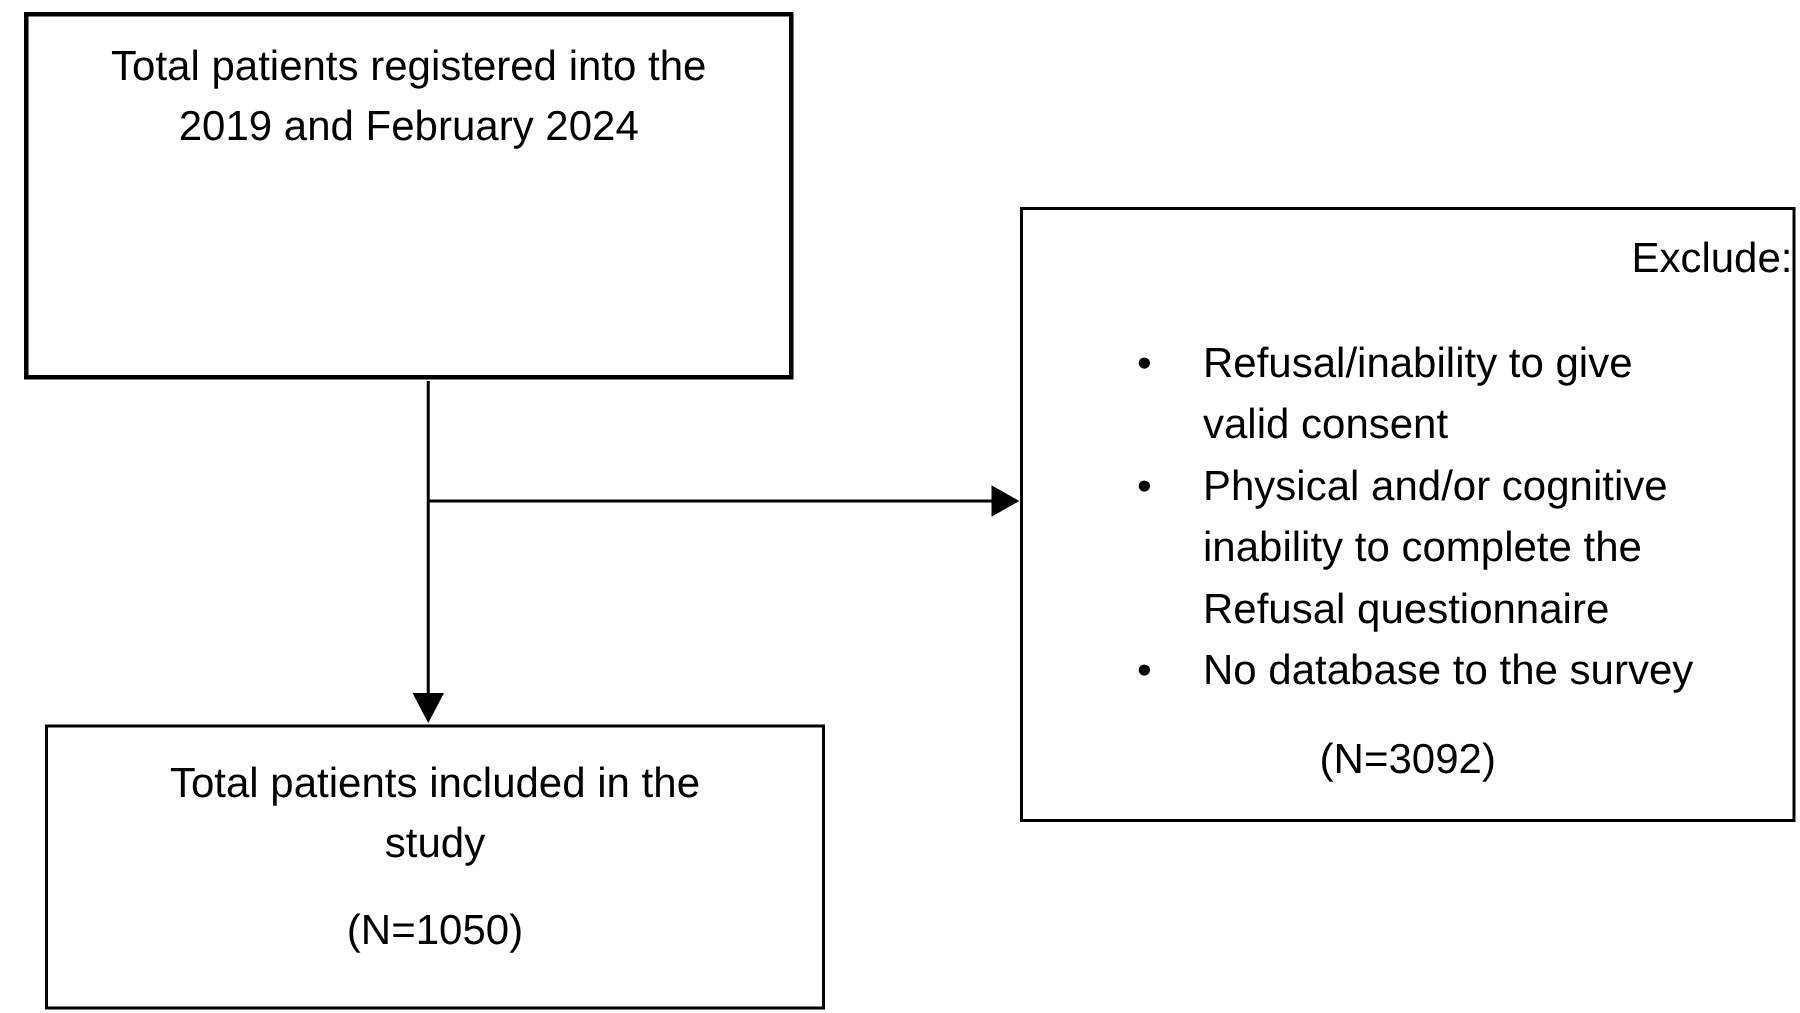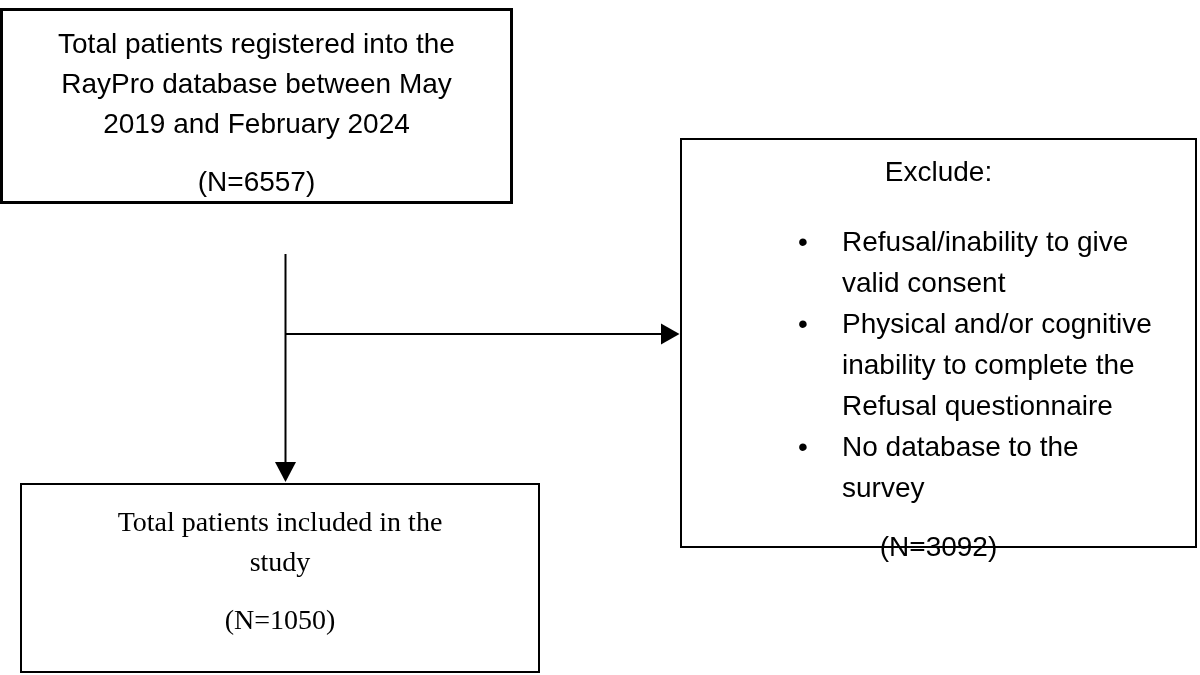--- a/index.html
+++ b/index.html
@@ -17,70 +17,68 @@
     overflow: hidden;
   }
   .box {
     position: absolute;
     box-sizing: border-box;
     background: #ffffff;
     border: 2px solid #000000;
   }
   
   .box-registered {
-    left: 0;
+    left: 16px;
     top: 8px;
     width: 513px;
-    height: 196px;
+    height: 245px;
     border-width: 3px;
     font-size: 28px;
     line-height: 40px;
     text-align: center;
     padding-top: 13px;
   }
   
   .box-exclude {
     left: 680px;
     top: 138px;
     width: 517px;
     height: 410px;
     font-size: 28px;
     line-height: 41px;
     padding-top: 11px;
   }
   .box-exclude .exclude-title {
-    text-align: center;
+    text-align: right;
   }
   .box-exclude ul.exclude-list {
     list-style: none;
     margin: 29px 0 0 0;
     padding: 0 42px 0 120px;
     text-align: left;
   }
   .box-exclude ul.exclude-list li {
     position: relative;
-    margin-left: 40px;
   }
   .box-exclude ul.exclude-list li::before {
     content: "\2022";
     position: absolute;
     left: -44px;
     top: 0;
   }
   
   .box-included {
-    left: 20px;
+    left: 30px;
     top: 483px;
     width: 520px;
     height: 190px;
     font-size: 28px;
     line-height: 40px;
     text-align: center;
     padding-top: 17px;
-    font-family: Liberation Serif, serif;
   }
   .n-line {
     margin-top: 18px;
     text-align: center;
   }
   .arrows {
     position: absolute;
     left: 0;
     top: 0;
     width: 1200px;
@@ -88,23 +86,21 @@
     pointer-events: none;
   }
 </style>
 </head>
 <body>
 
 <div class="canvas">
 
   <div class="box box-registered">
     <div>Total patients registered into the</div>
-    <div>RayPro database between May</div>
     <div>2019 and February 2024</div>
-    <div class="n-line">(N=6557)</div>
   </div>
 
   <div class="box box-exclude">
     <div class="exclude-title">Exclude:</div>
     <ul class="exclude-list">
       <li>Refusal/inability to give valid consent</li>
       <li>Physical and/or cognitive inability to complete the Refusal questionnaire</li>
       <li>No database to the survey</li>
     </ul>
     <div class="n-line">(N=3092)</div>

